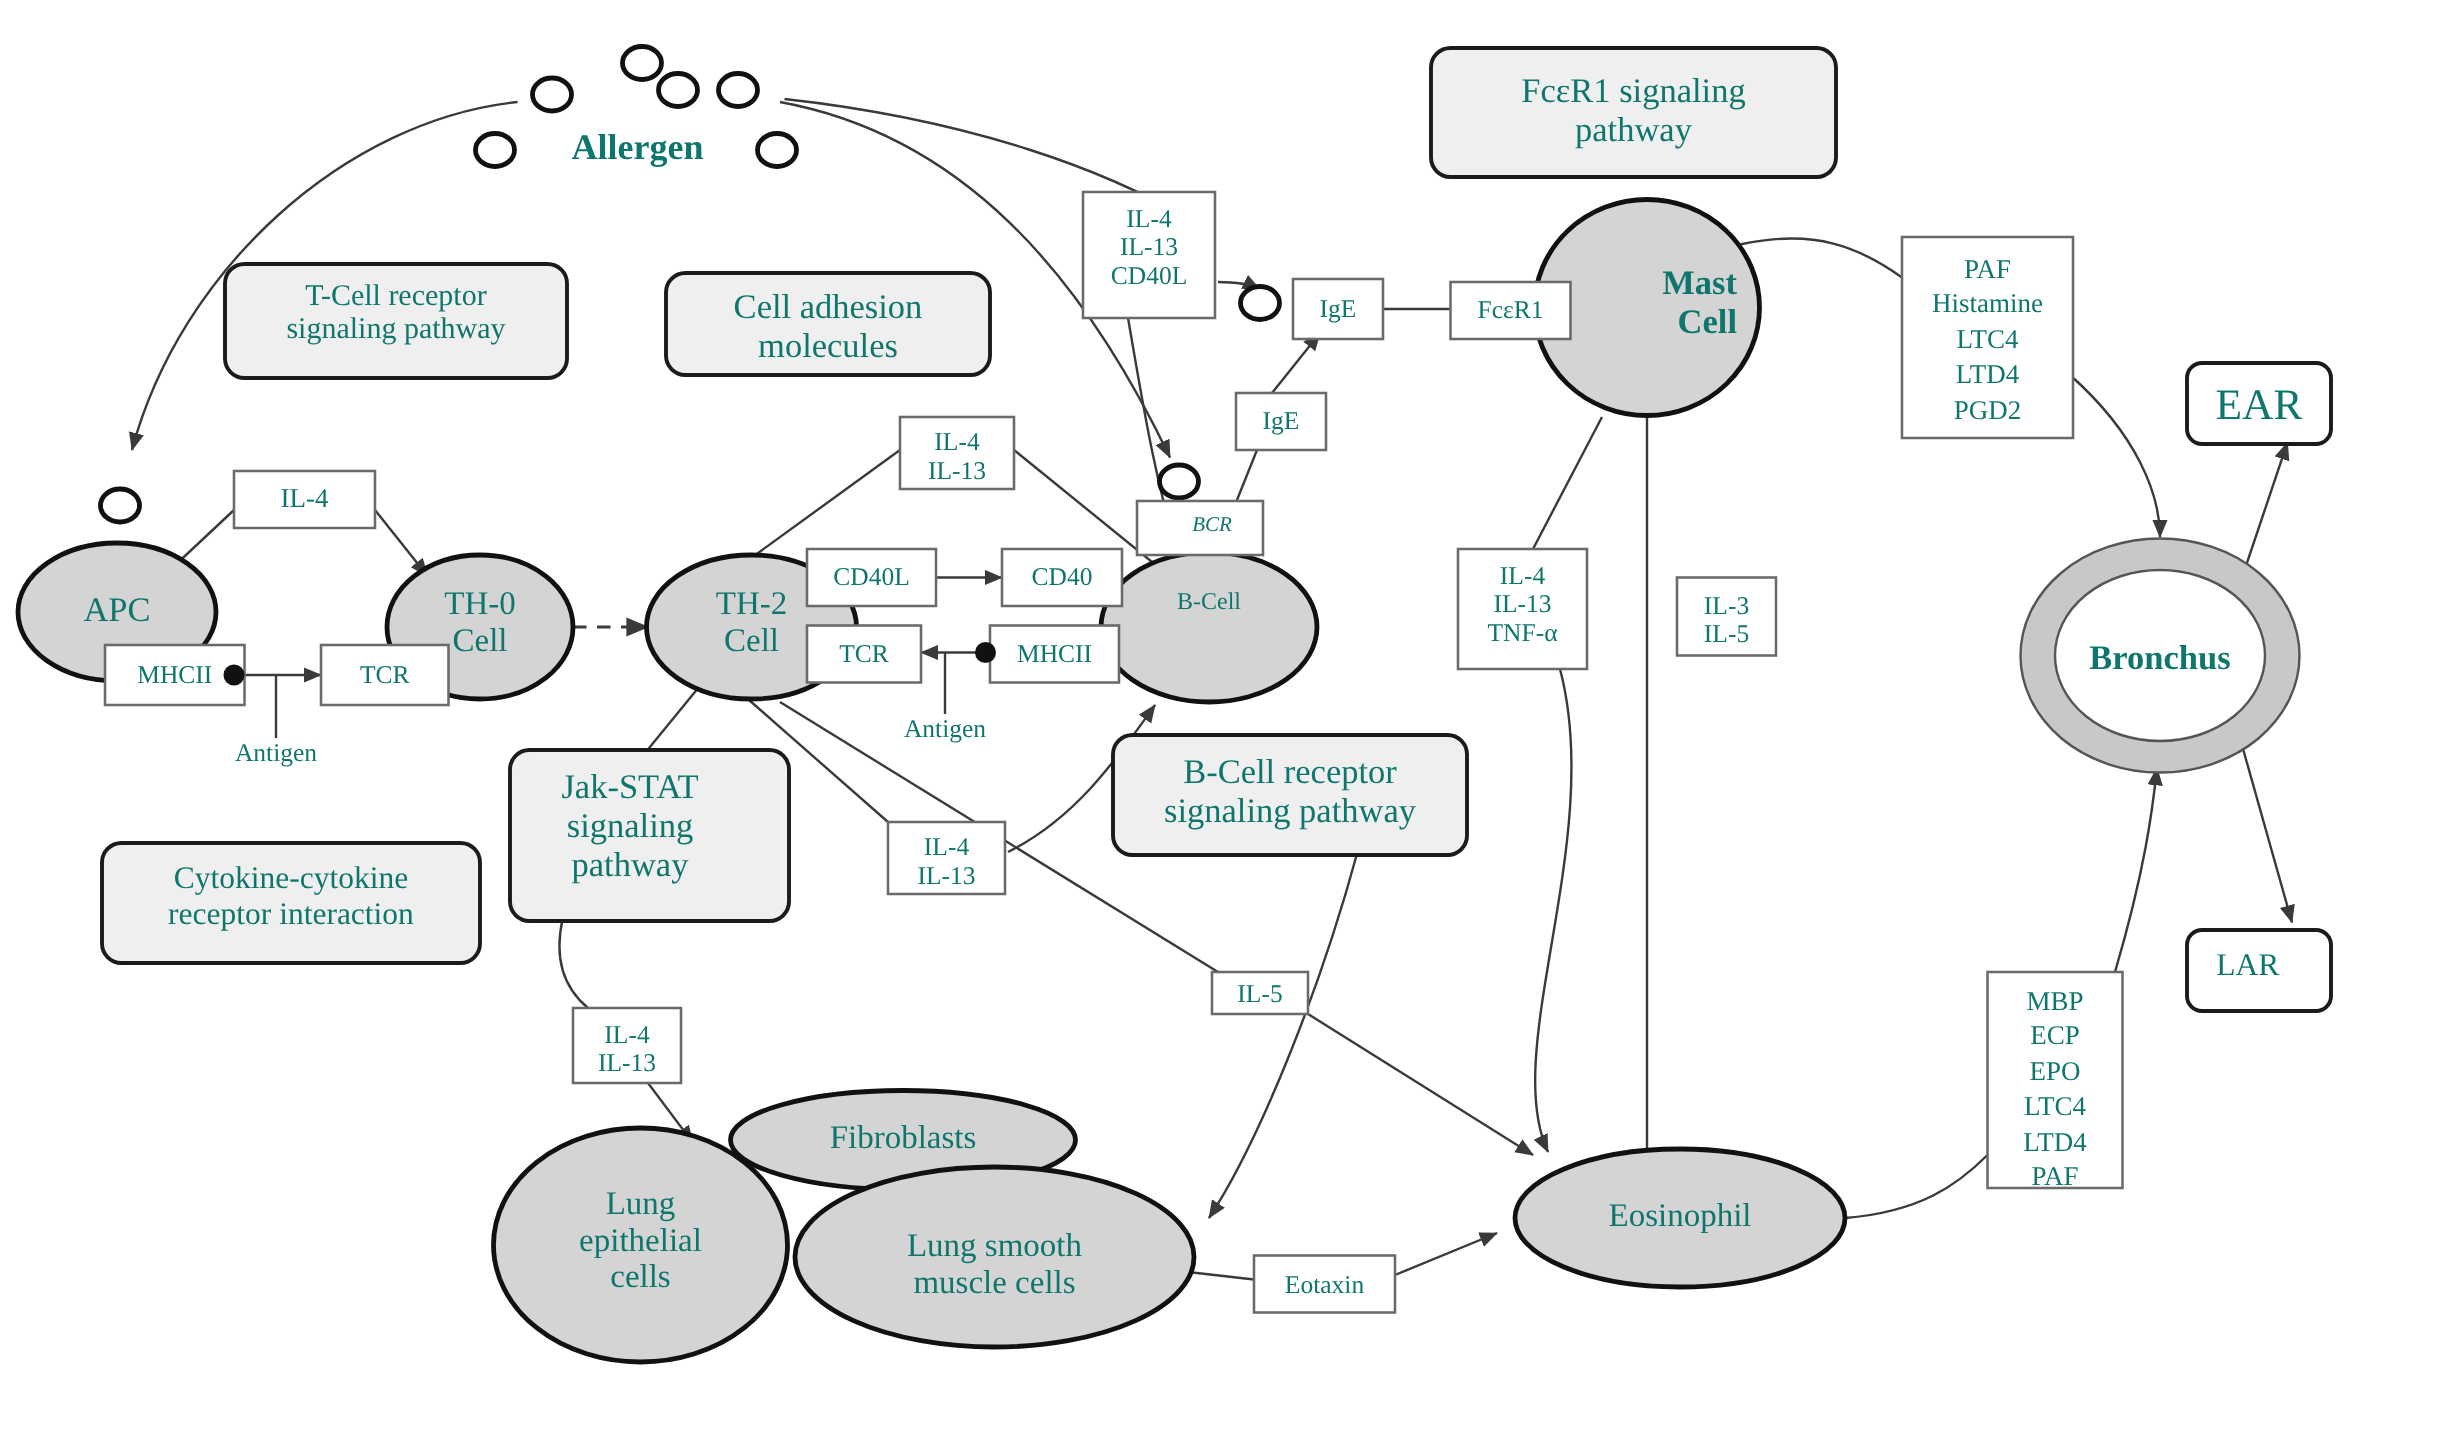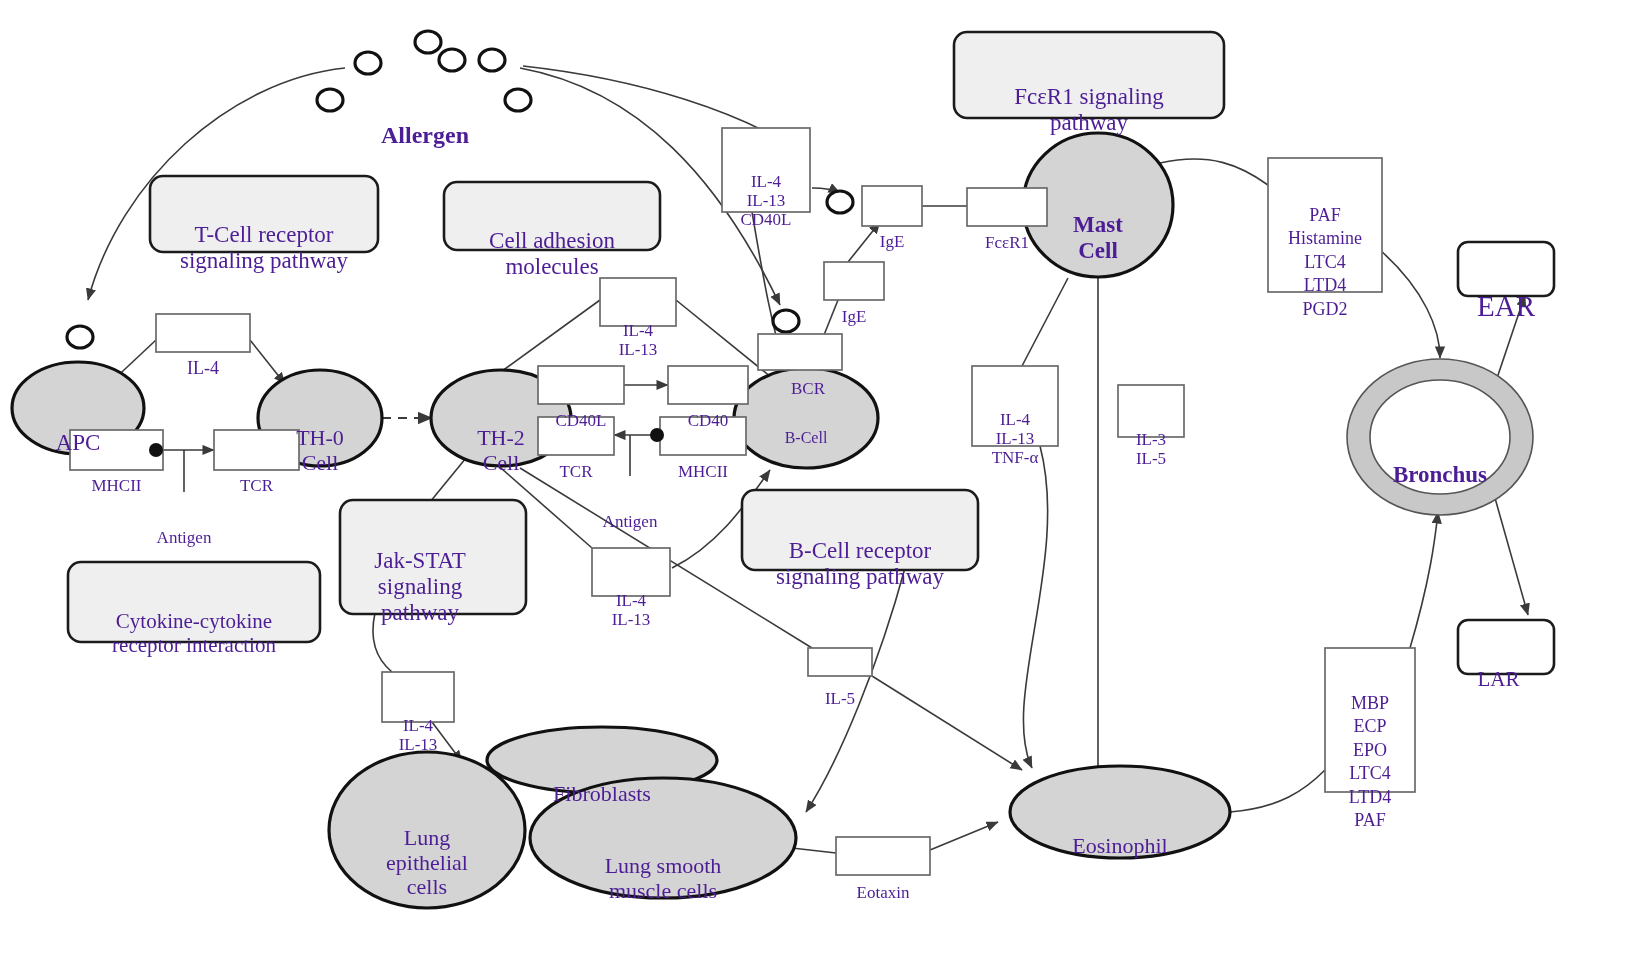--- a/index.html
+++ b/index.html
@@ -22,25 +22,24 @@
     width: 1642px;
     height: 958px;
   }
   svg.layer.edges { z-index: 1; }
   svg.layer.nodes { z-index: 2; }
 
   .lbl {
     position: absolute;
     z-index: 3;
     text-align: center;
-    color: #4c1d95;
+    color: #0f766e;
     line-height: 1.12;
     pointer-events: none;
     white-space: pre-line;
-    margin-top: 36px;
   }
   .lbl.bold { font-weight: bold; }
 
   .edge {
     fill: none;
     stroke: #3a3a3a;
     stroke-width: 1.6;
   }
   .edge.thick { stroke-width: 2.0; }
 
@@ -225,58 +224,58 @@
     <rect class="box-plain" x="836" y="837" width="94" height="38"></rect>
     <rect class="box-plain" x="1268" y="158" width="114" height="134"></rect>
     <rect class="box-plain" x="1325" y="648" width="90" height="144"></rect>
 
     <circle class="dot" cx="156" cy="450" r="7"></circle>
     <circle class="dot" cx="657" cy="435" r="7"></circle>
   </svg>
 
   <div class="lbl bold" style="left:360px; top:86px; width:130px; font-size:24px;">Allergen</div>
 
-  <div class="lbl" style="left:150px; top:186px; width:228px; font-size:23px;">T-Cell receptor
+  <div class="lbl" style="left:150px; top:186px; width:228px; font-size:20px;">T-Cell receptor
 signaling pathway</div>
   <div class="lbl" style="left:444px; top:192px; width:216px; font-size:23px;">Cell adhesion
 molecules</div>
   <div class="lbl" style="left:954px; top:48px; width:270px; font-size:23px;">FcεR1 signaling
 pathway</div>
   <div class="lbl" style="left:68px; top:574px; width:252px; font-size:21px;">Cytokine-cytokine
 receptor interaction</div>
   <div class="lbl" style="left:340px; top:512px; width:160px; font-size:23px;">Jak-STAT
 signaling
 pathway</div>
   <div class="lbl" style="left:742px; top:502px; width:236px; font-size:23px;">B-Cell receptor
 signaling pathway</div>
 
   <div class="lbl" style="left:18px; top:394px; width:120px; font-size:23px;">APC</div>
   <div class="lbl" style="left:262px; top:390px; width:116px; font-size:22px;">TH-0
 Cell</div>
   <div class="lbl" style="left:443px; top:390px; width:116px; font-size:22px;">TH-2
 Cell</div>
   <div class="lbl" style="left:746px; top:393px; width:120px; font-size:16px;">B-Cell</div>
-  <div class="lbl bold" style="left:1038px; top:176px; width:120px; font-size:23px;">Mast
+  <div class="lbl bold" style="left:1038px; top:176px; width:120px; font-size:23px;text-align:right;">Mast
 Cell</div>
   <div class="lbl" style="left:1030px; top:798px; width:180px; font-size:22px;">Eosinophil</div>
   <div class="lbl" style="left:502px; top:746px; width:200px; font-size:22px;">Fibroblasts</div>
   <div class="lbl" style="left:347px; top:790px; width:160px; font-size:22px;">Lung
 epithelial
 cells</div>
   <div class="lbl" style="left:553px; top:818px; width:220px; font-size:22px;">Lung smooth
 muscle cells</div>
   <div class="lbl bold" style="left:1380px; top:426px; width:120px; font-size:23px;">Bronchus</div>
 
   <div class="lbl" style="left:70px; top:440px; width:93px; font-size:17px;">MHCII</div>
   <div class="lbl" style="left:214px; top:440px; width:85px; font-size:17px;">TCR</div>
   <div class="lbl" style="left:538px; top:375px; width:86px; font-size:17px;">CD40L</div>
   <div class="lbl" style="left:668px; top:375px; width:80px; font-size:17px;">CD40</div>
   <div class="lbl" style="left:538px; top:426px; width:76px; font-size:17px;">TCR</div>
   <div class="lbl" style="left:660px; top:426px; width:86px; font-size:17px;">MHCII</div>
-  <div class="lbl" style="left:758px; top:343px; width:100px; font-size:17px;">BCR</div>
+  <div class="lbl" style="left:758px; top:343px; width:100px; font-size:14px;font-style:italic;">BCR</div>
   <div class="lbl" style="left:862px; top:196px; width:60px; font-size:17px;">IgE</div>
   <div class="lbl" style="left:824px; top:271px; width:60px; font-size:17px;">IgE</div>
   <div class="lbl" style="left:967px; top:197px; width:80px; font-size:17px;">FcεR1</div>
 
   <div class="lbl" style="left:156px; top:322px; width:94px; font-size:18px;">IL-4</div>
   <div class="lbl" style="left:600px; top:285px; width:76px; font-size:17px;">IL-4
 IL-13</div>
   <div class="lbl" style="left:722px; top:136px; width:88px; font-size:17px;">IL-4
 IL-13
 CD40L</div>

